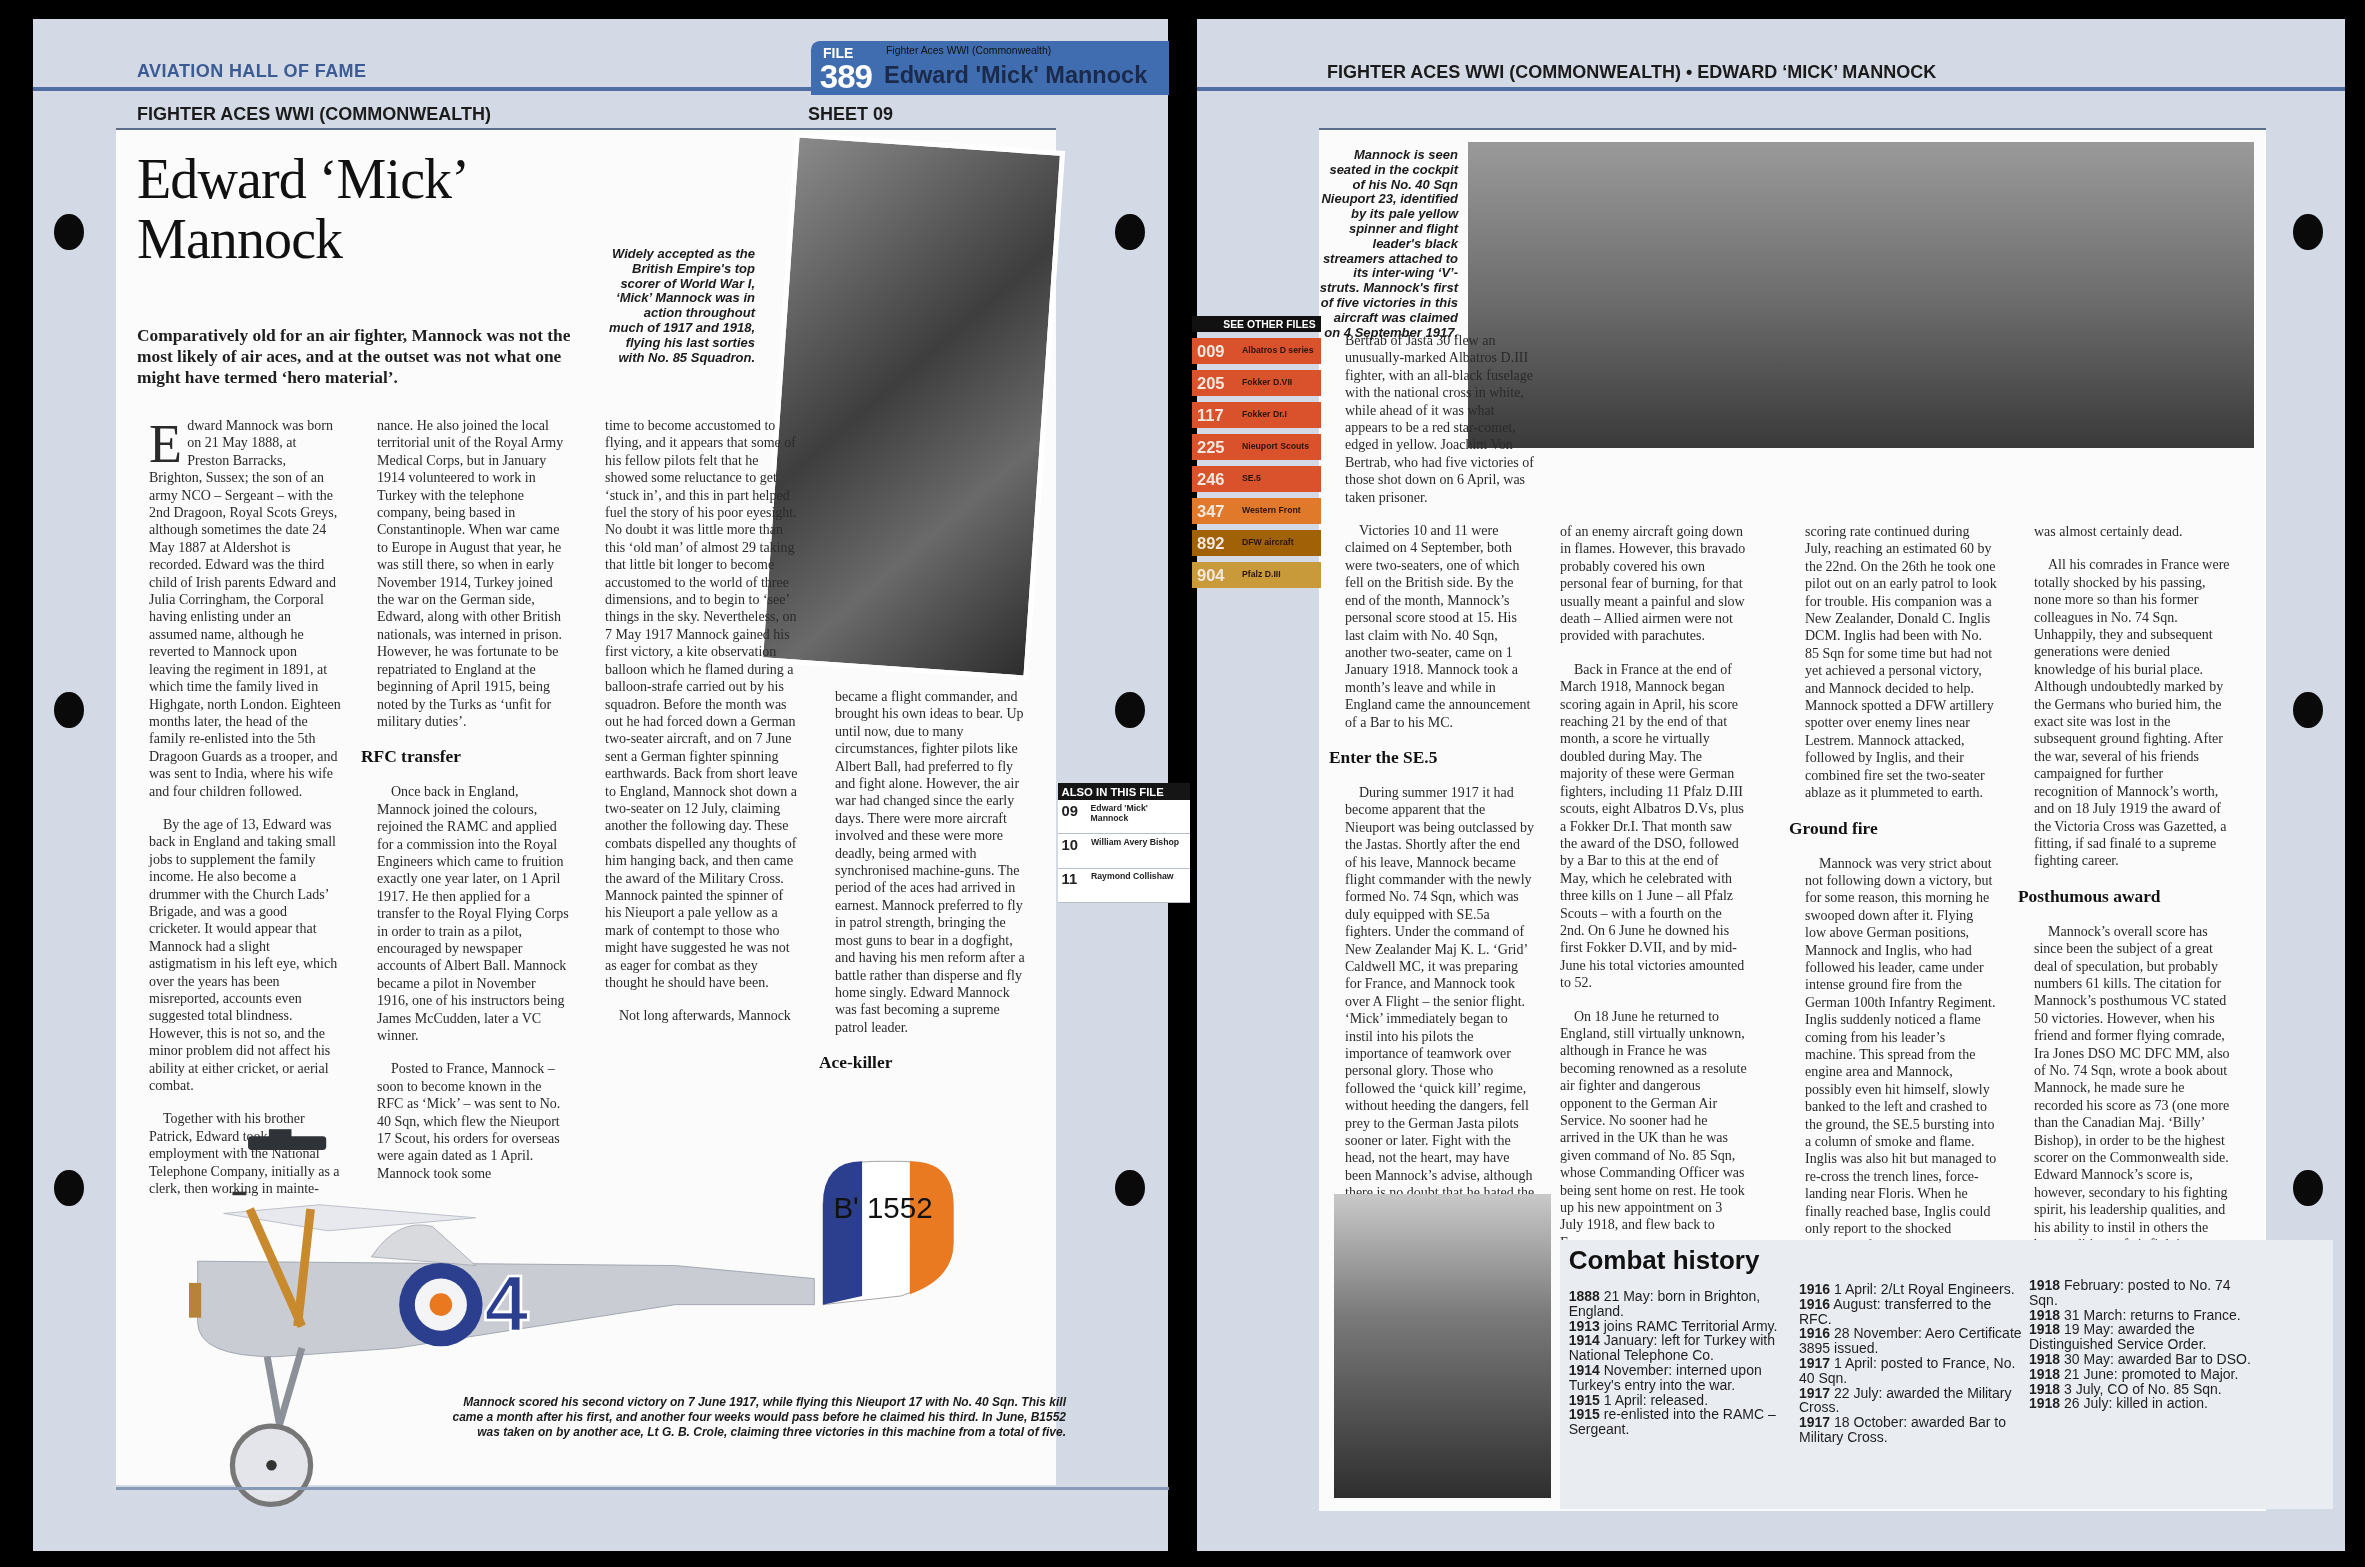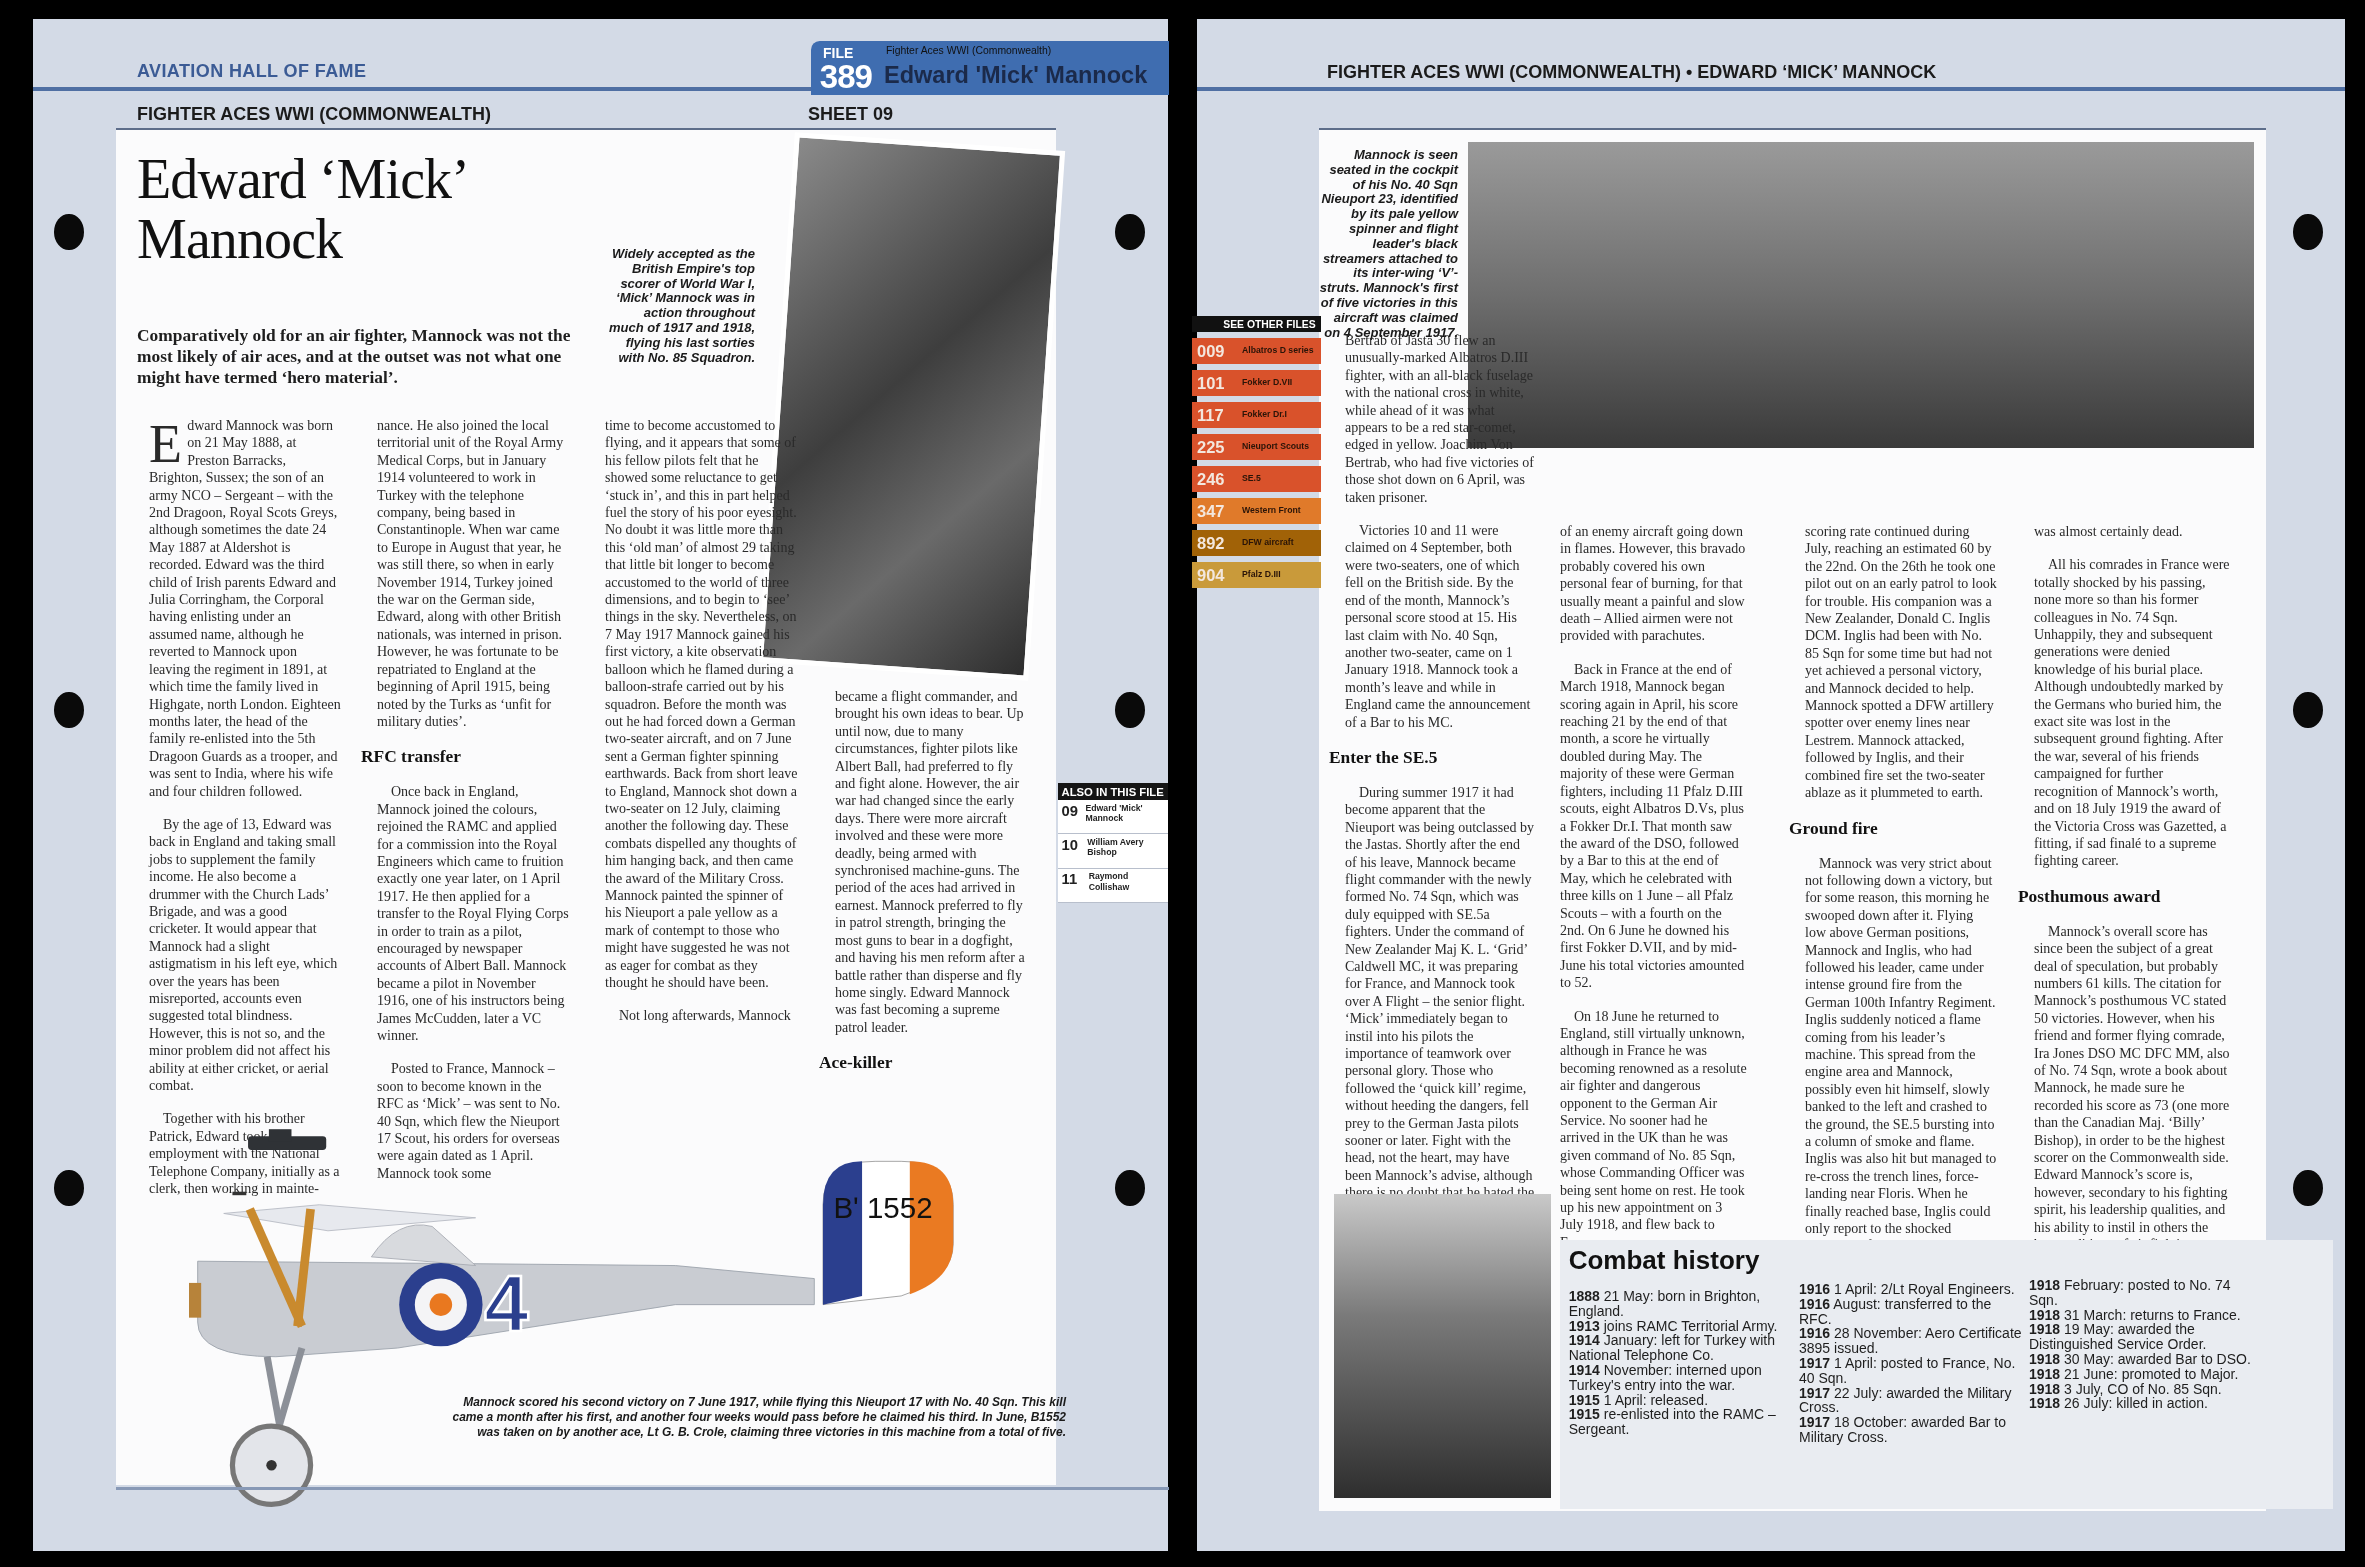--- a/index.html
+++ b/index.html
@@ -90,21 +90,21 @@
   </div>
   <div class="body" style="left:556px;top:382px;width:226px">
     <p class="noind">time to become accustomed to flying, and it appears that some of his fellow pilots felt that he showed some reluctance to get ‘stuck in’, and this in part helped fuel the story of his poor eyesight. No doubt it was little more than this ‘old man’ of almost 29 taking that little bit longer to become accustomed to the world of three dimensions, and to begin to ‘see’ things in the sky. Nevertheless, on 7 May 1917 Mannock gained his first victory, a kite observation balloon which he flamed during a balloon-strafe carried out by his squadron. Before the month was out he had forced down a German two-seater aircraft, and on 7 June sent a German fighter spinning earthwards. Back from short leave to England, Mannock shot down a two-seater on 12 July, claiming another the following day. These combats dispelled any thoughts of him hanging back, and then came the award of the Military Cross. Mannock painted the spinner of his Nieuport a pale yellow as a mark of contempt to those who might have suggested he was not as eager for combat as they thought he should have been.</p>
     <p>Not long afterwards, Mannock</p>
   </div>
   <div class="body" style="left:786px;top:653px;width:228px">
     <p class="noind">became a flight commander, and brought his own ideas to bear. Up until now, due to many circumstances, fighter pilots like Albert Ball, had preferred to fly and fight alone. However, the air war had changed since the early days. There were more aircraft involved and these were more deadly, being armed with synchronised machine-guns. The period of the aces had arrived in earnest. Mannock preferred to fly in patrol strength, bringing the most guns to bear in a dogfight, and having his men reform after a battle rather than disperse and fly home singly. Edward Mannock was fast becoming a supreme patrol leader.</p>
     <h3>Ace-killer</h3>
   </div>
 
-  <div class="sidebox" style="left:1025px;top:764px;width:110px">
+  <div class="sidebox" style="left:1025px;top:764px;width:132px">
     <div class="head">ALSO IN THIS FILE</div>
     <div class="row">
         <span class="num">09</span>
         <span class="nm">Edward 'Mick' Mannock</span>
       </div>
     <div class="row">
         <span class="num">10</span>
         <span class="nm">William Avery Bishop</span>
       </div>
     <div class="row">
@@ -153,21 +153,21 @@
   <div class="caption" style="left:122px;top:129px;width:139px;font-style:italic;font-weight:bold;font-size:13px;line-height:14.8px">Mannock is seen seated in the cockpit of his No. 40 Sqn Nieuport 23, identified by its pale yellow spinner and flight leader's black streamers attached to its inter-wing ‘V’-struts. Mannock's first of five victories in this aircraft was claimed on 4 September 1917.</div>
   <div class="photo" style="left:271px;top:123px;width:786px;height:306px;background:linear-gradient(180deg,#9a9a9a,#6e6e6e 50%,#3a3a3a)"></div>
 
   <div class="seeother">
     <div class="head">SEE OTHER FILES</div>
     <div class="row" style="background:#d9522b">
         <span class="num">009</span>
         <span class="nm">Albatros D series</span>
       </div>
     <div class="row" style="background:#d9522b">
-        <span class="num">101</span>
+        <span class="num">205</span>
         <span class="nm">Fokker D.VII</span>
       </div>
     <div class="row" style="background:#d9522b">
         <span class="num">117</span>
         <span class="nm">Fokker Dr.I</span>
       </div>
     <div class="row" style="background:#d9522b">
         <span class="num">225</span>
         <span class="nm">Nieuport Scouts</span>
       </div>

